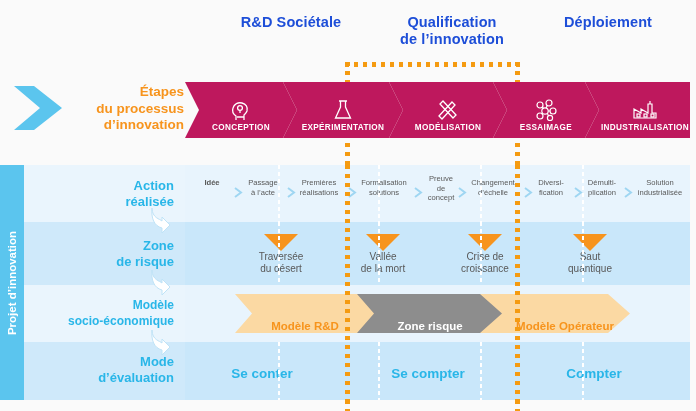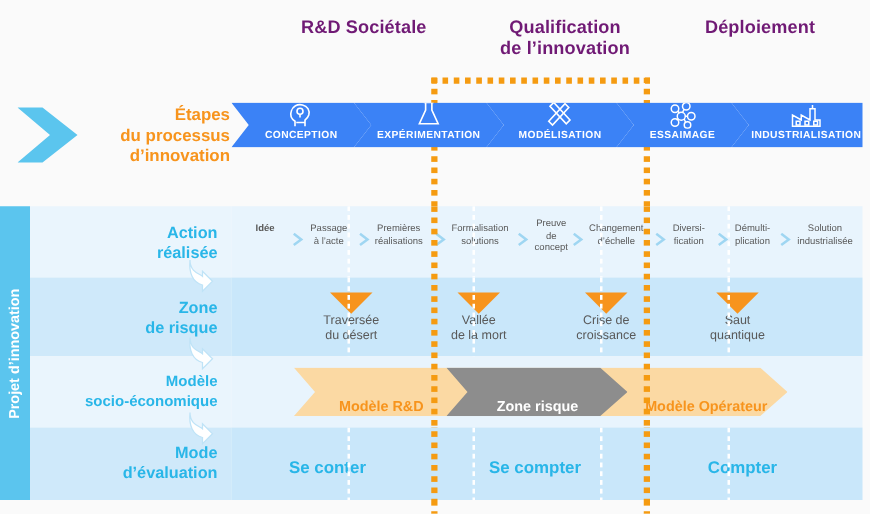--- a/index.html
+++ b/index.html
@@ -8,21 +8,21 @@
     background:#fafafa;
     font-family:"Liberation Sans", sans-serif;
     overflow:hidden;
     position:relative;
   }
   .stage{position:absolute;left:0;top:0;width:696px;height:411px;}
 
   
   .phase{
     position:absolute;
-    color:#701a75;
+    color:#1d4ed8;
     font-weight:bold;
     font-size:14.5px;
     text-align:center;
     line-height:17px;
     letter-spacing:.1px;
   }
 
   
   .dotline{
     position:absolute;
@@ -43,22 +43,22 @@
   .steprow{position:absolute;left:0;top:82px;width:696px;height:52px;}
   .lead-chevron{
     position:absolute;left:14px;top:84px;width:50px;height:48px;
   }
   .etapes-label{
     position:absolute;left:68px;top:84px;width:116px;height:50px;
     color:#f7941d;font-weight:bold;font-size:13.5px;line-height:16.5px;
     text-align:right;
   }
   .arrow{
-    position:absolute;top:0;height:36px;
-    background:#3b82f6;
+    position:absolute;top:0;height:56px;
+    background:#be185d;
     display:flex;flex-direction:column;align-items:center;justify-content:flex-end;
     -webkit-clip-path:polygon(0 0, calc(100% - 14px) 0, 100% 50%, calc(100% - 14px) 100%, 0 100%, 14px 50%);
     clip-path:polygon(0 0, calc(100% - 14px) 0, 100% 50%, calc(100% - 14px) 100%, 0 100%, 14px 50%);
   }
   .arrow .ic{height:26px;display:flex;align-items:center;justify-content:center;margin-top:3px;}
   .arrow .lbl{
     color:#fff;font-size:8.2px;font-weight:bold;letter-spacing:.35px;
     padding-bottom:6px;white-space:nowrap;
   }
 

